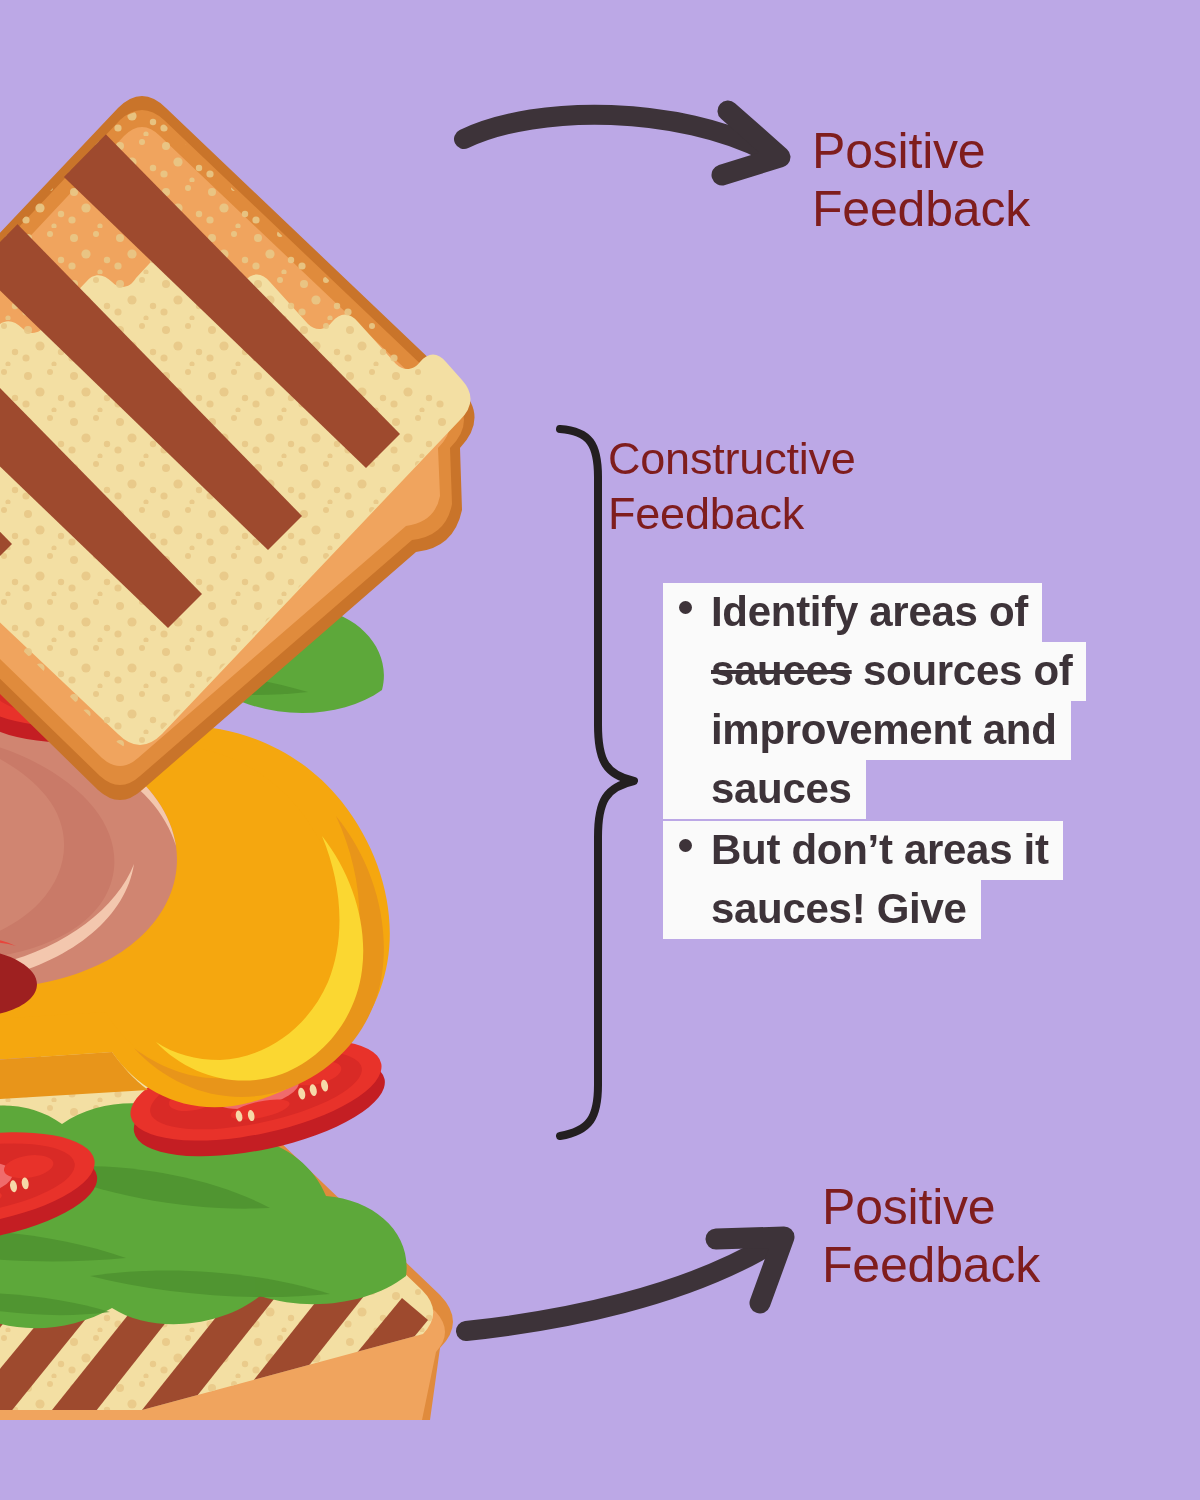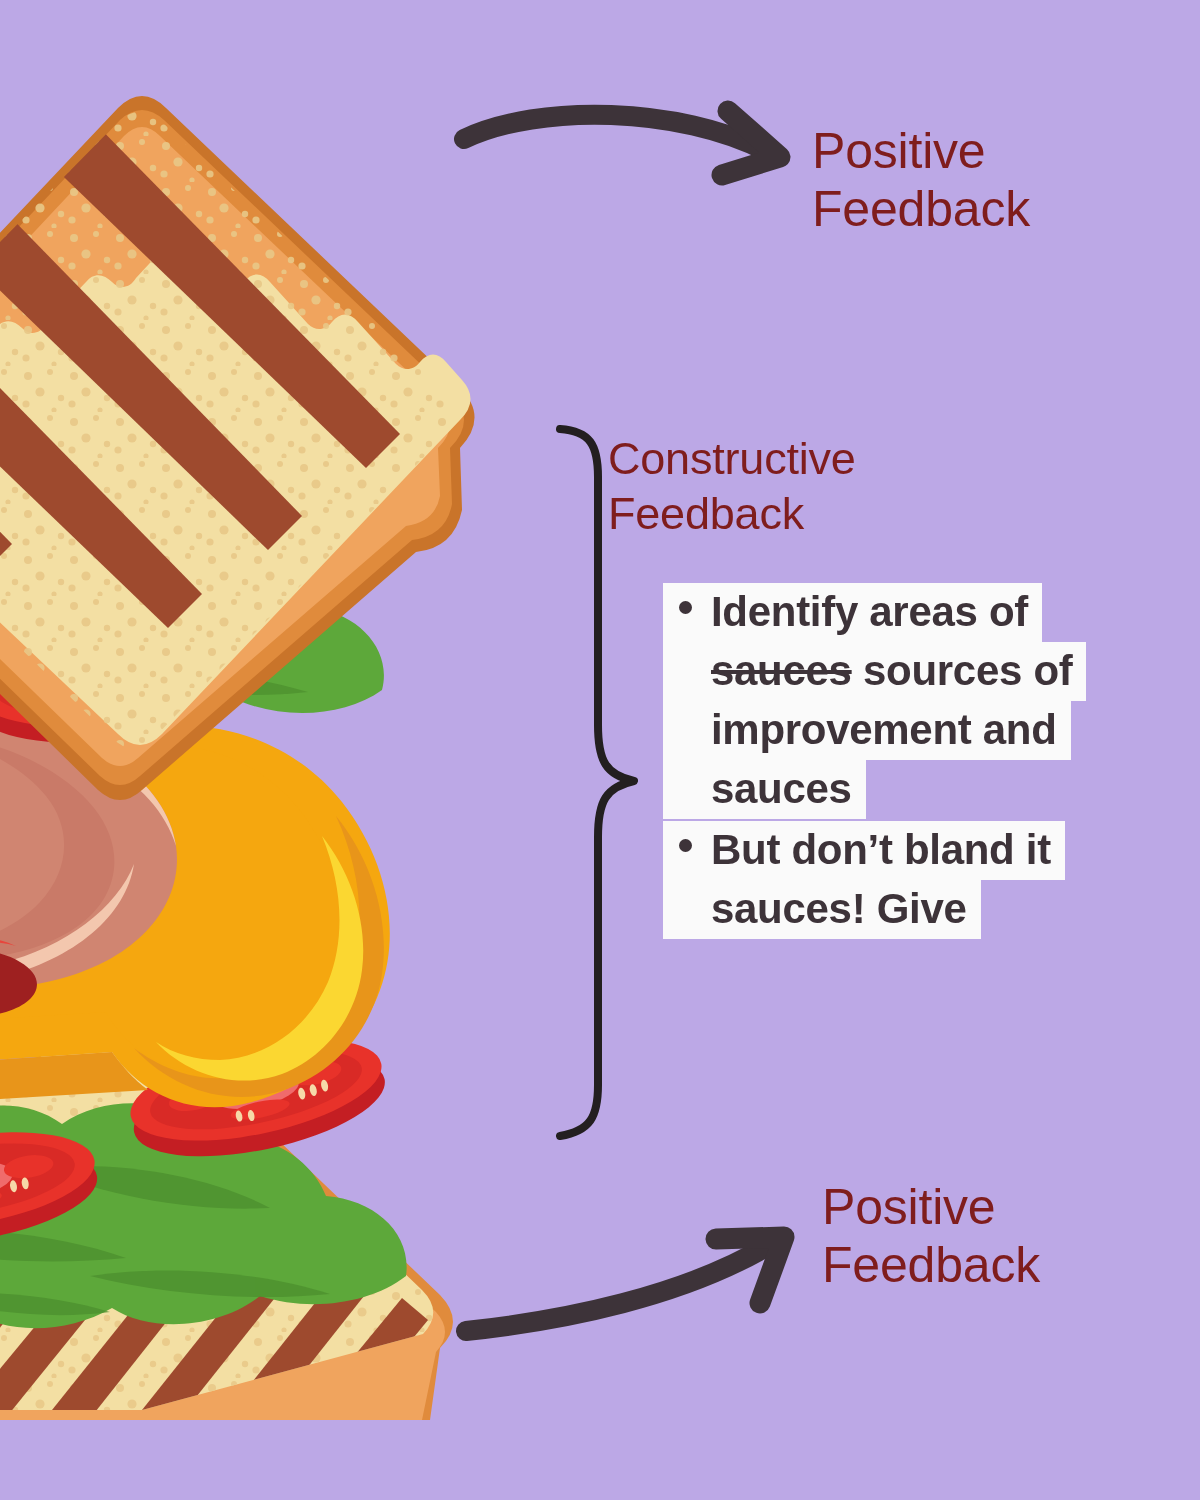--- a/index.html
+++ b/index.html
@@ -416,21 +416,21 @@
       <div class="bullet-line">
           <span>improvement and</span>
         </div>
       <div class="bullet-line">
           <span>sauces</span>
         </div>
     </li>
     <li class="bullet-row" id="bullet-item-2">
       <span class="bullet-dot"></span>
       <div class="bullet-line">
-          <span>But don’t bland it</span>
+          <span>But don’t areas it</span>
         </div>
       <div class="bullet-line">
           <span>sauces! Give</span>
         </div>
     </li>
   </ul>
 
 </div>
 
 </body></html>

